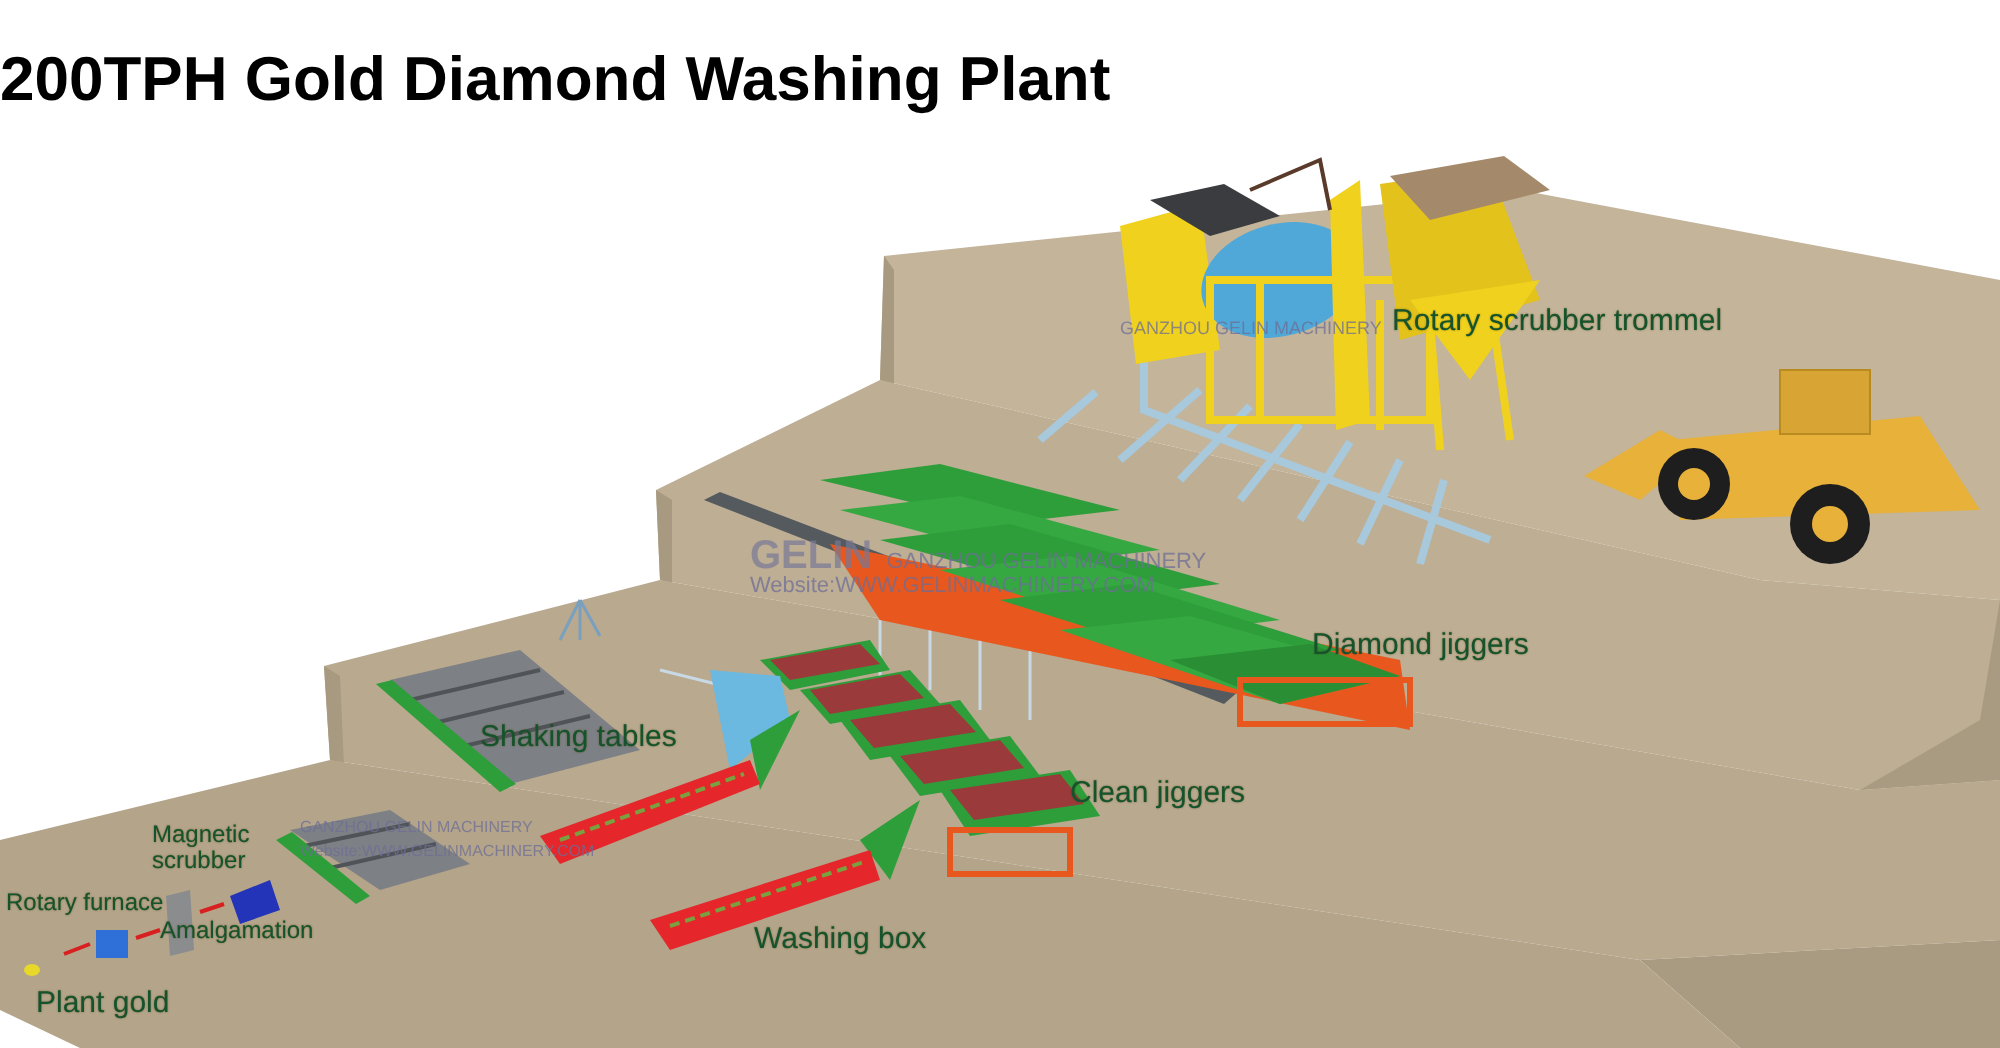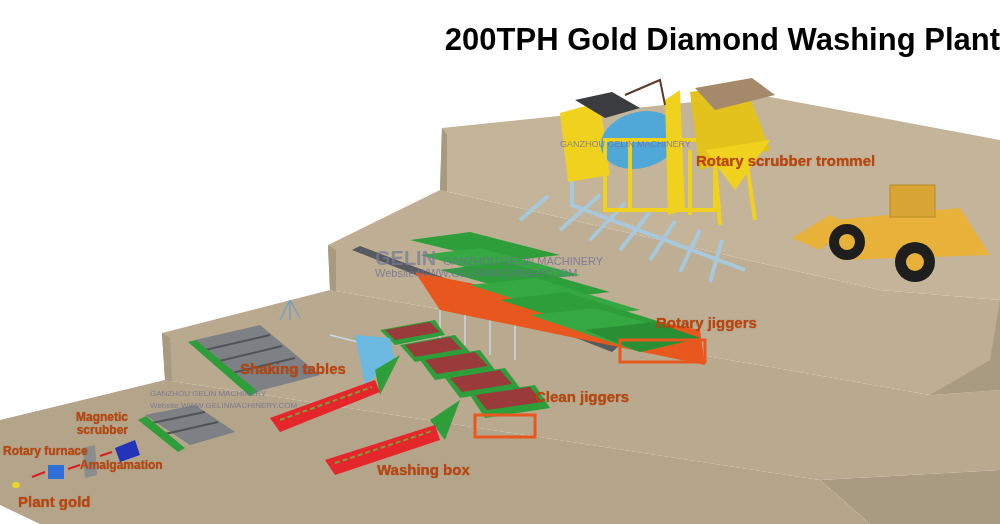--- a/index.html
+++ b/index.html
@@ -1,21 +1,21 @@
 <!DOCTYPE html>
 <html><head>
 <meta charset="utf-8">
 <style>
   html, body { margin:0; padding:0; background:#ffffff; }
   body { width:1000px; height:524px; position:relative; overflow:hidden; font-family:"Liberation Sans", sans-serif; }
-  .title { position:absolute; left:0; top:22px; width:1000px; text-align:right; font-weight:bold; font-size:31px; color:#000; letter-spacing:0px; }
+  .title { position:absolute; left:0; top:22px; width:1000px; text-align:left; font-weight:bold; font-size:31px; color:#000; letter-spacing:0px; }
   svg.scene { position:absolute; left:0; top:0; }
-  .lbl { position:absolute; color:#c2410c; font-weight:bold; font-size:15px; white-space:nowrap; text-shadow:0 0 1px rgba(80,70,0,0.6); }
-  .lbl.sm { font-size:12px;text-align:right; }
-  .wm { position:absolute; color:rgba(110,110,150,0.75); font-size:11px; white-space:nowrap; line-height:12px; }
+  .lbl { position:absolute; color:#14532d; font-weight:normal; font-size:15px; white-space:nowrap; text-shadow:0 0 1px rgba(80,70,0,0.6); }
+  .lbl.sm { font-size:12px; }
+  .wm { position:absolute; color:rgba(110,110,150,0.75); font-size:11px; white-space:nowrap; line-height:12px;margin-top:20px; }
   .wm .logo { font-weight:bold; font-size:20px; color:rgba(120,120,150,0.7); margin-right:4px; }
 </style>
 </head>
 <body>
 
 <div class="title">200TPH Gold Diamond Washing Plant</div>
 
 <svg class="scene" width="1000" height="524" viewBox="0 0 1000 524">
 
   <g>
@@ -137,21 +137,21 @@
     <polygon points="835,220 960,208 990,255 840,260" fill="#e7b13a"></polygon>
     <rect x="890" y="185" width="45" height="32" fill="#d8a535" stroke="#b88a20"></rect>
     <circle cx="847" cy="242" r="18" fill="#1e1e1e"></circle>
       <circle cx="847" cy="242" r="8" fill="#e7b13a"></circle>
     <circle cx="915" cy="262" r="20" fill="#1e1e1e"></circle>
       <circle cx="915" cy="262" r="9" fill="#e7b13a"></circle>
   </g>
 </svg>
 
 <div class="lbl" style="left:696px;top:152px;">Rotary scrubber trommel</div>
-<div class="lbl" style="left:656px;top:314px;">Rotary jiggers</div>
+<div class="lbl" style="left:656px;top:314px;">Diamond jiggers</div>
 <div class="lbl" style="left:240px;top:360px;">Shaking tables</div>
 <div class="lbl" style="left:507px;top:388px;margin-left:28px;">Clean jiggers</div>
 <div class="lbl" style="left:377px;top:461px;">Washing box</div>
 <div class="lbl sm" style="left:76px;top:411px;line-height:13px;">
   <div>Magnetic</div>
   <div>scrubber</div>
 </div>
 <div class="lbl sm" style="left:3px;top:444px;">Rotary furnace</div>
 <div class="lbl sm" style="left:80px;top:458px;">Amalgamation</div>
 <div class="lbl" style="left:18px;top:493px;">Plant gold</div>

